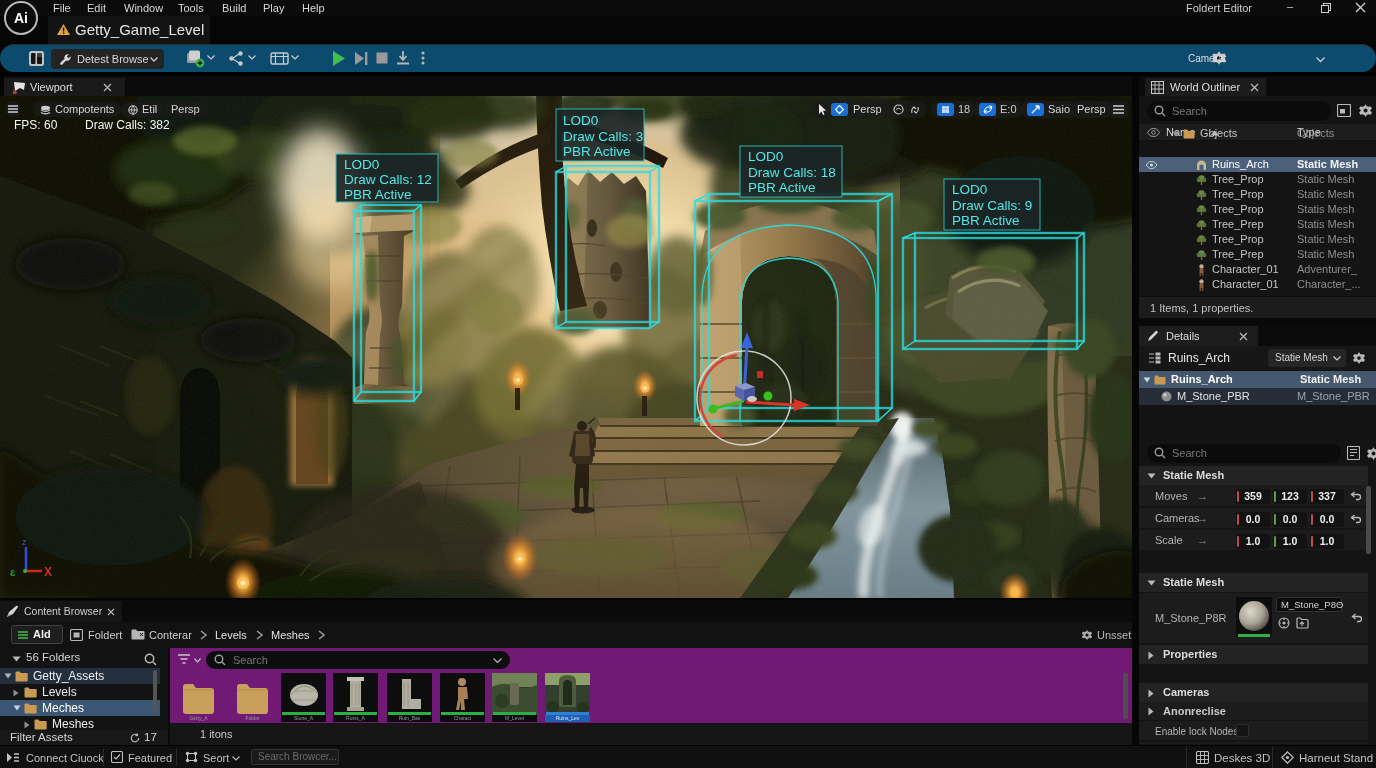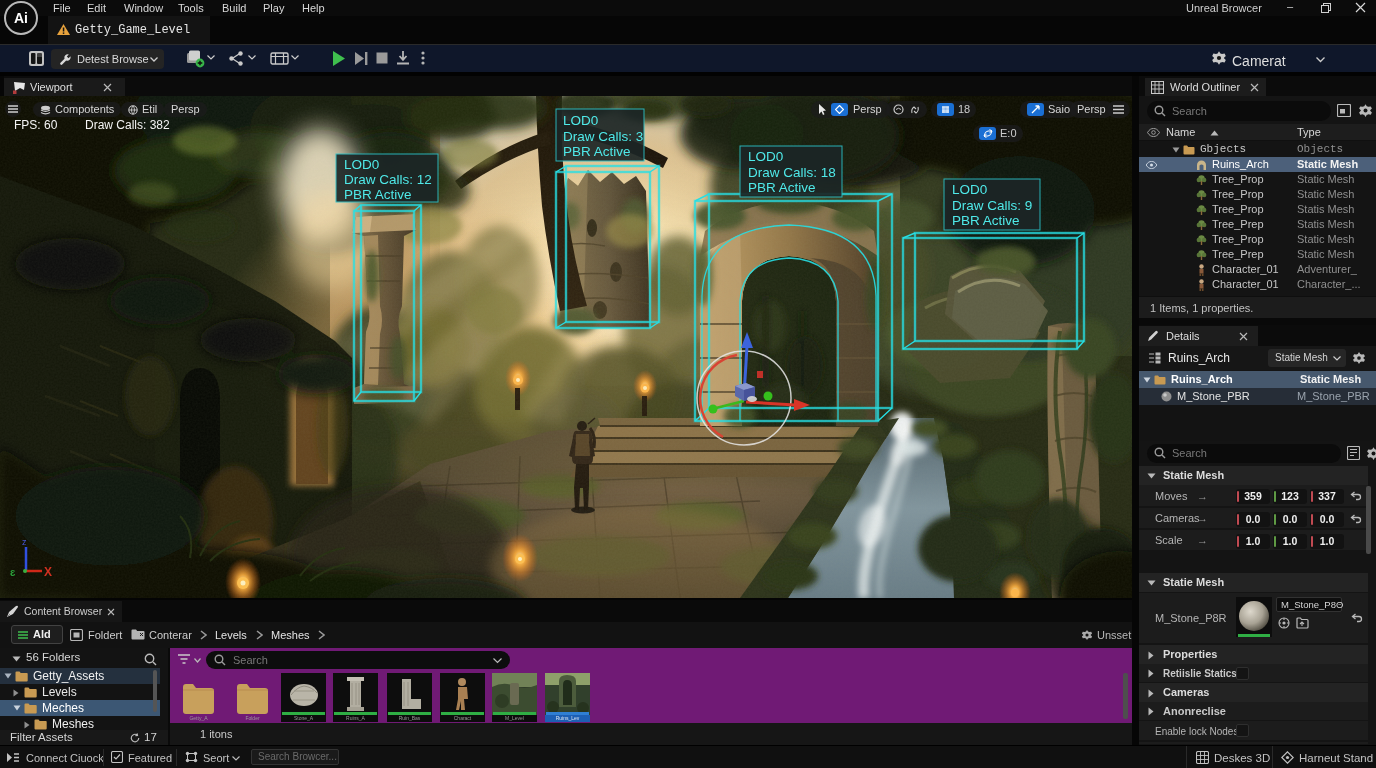--- a/index.html
+++ b/index.html
@@ -4,23 +4,23 @@
 <style>
 * { margin:0; padding:0; box-sizing:border-box; }
 html,body { width:1376px; height:768px; background:#060606; overflow:hidden;
   font-family:"Liberation Sans", sans-serif; -webkit-font-smoothing:antialiased; }
 .abs { position:absolute; }
 body { position:relative; }
 
 #menubar { left:0; top:0; width:1376px; height:16px; background:#0b0b0b; color:#d8d8d8; font-size:11px; }
 #menubar .mi { position:absolute; top:2px; }
 #tabrow { left:0; top:16px; width:1376px; height:28px; background:#060606; }
-#tab1 { position:absolute; left:48px; top:0; width:162px; height:28px; background:#131313; color:#e4e4e4; font-size:12px; line-height:28px;font-family:Liberation Mono, monospace; }
+#tab1 { position:absolute; left:48px; top:0; width:162px; height:28px; background:#131313; color:#e4e4e4; font-size:15px; line-height:28px; }
 #logo { left:4px; top:1px; width:34px; height:34px; border-radius:50%; background:#0a0a0a; border:2px solid #b9b9b9; color:#fff; font-size:14px; font-weight:bold; text-align:center; line-height:30px; z-index:5; }
-#toolbar { left:0; top:44px; width:1376px; height:28px; background:#0f172a; border-top:1px solid #2a2a2a; }
+#toolbar { left:0; top:44px; width:1376px; height:28px; background:#0c4a6e; border-top:1px solid #2a2a2a;border-radius:14px; }
 #gap1 { left:0; top:72px; width:1376px; height:4px; background:#020202; }
 #dockrow { left:4px; top:76px; width:1376px; height:20px; background:#0b0b0b; }
 #vptab { position:absolute; left:0; top:2px; width:121px; height:18px; background:#1a1a1a; color:#dedede; font-size:11px; line-height:18px; }
 #wotab { position:absolute; left:1141px; top:2px; width:121px; height:18px; background:#1c1c1c; color:#dedede; font-size:11px; line-height:18px; }
 
 #viewport { left:0; top:96px; width:1132px; height:502px; background:#20240f; overflow:hidden; }
 
 .pill { position:absolute; background:rgba(28,28,28,0.78); border-radius:9px; color:#d6d6d6; font-size:11px;
   height:15px; line-height:15px; display:flex; align-items:center; padding:0 7px; gap:4px; }
 .bluebit { background:#1a6fd4; border-radius:3px; color:#fff; display:inline-flex; align-items:center; justify-content:center; }
@@ -52,21 +52,21 @@
 <body>
 
 <div id="menubar" class="abs">
   <span class="mi" style="left:53px">File</span>
   <span class="mi" style="left:87px">Edit</span>
   <span class="mi" style="left:124px">Window</span>
   <span class="mi" style="left:178px">Tools</span>
   <span class="mi" style="left:222px">Build</span>
   <span class="mi" style="left:263px">Play</span>
   <span class="mi" style="left:302px">Help</span>
-  <span class="mi" style="left:1186px;color:#cfcfcf">Unreal Browcer</span>
+  <span class="mi" style="left:1186px;color:#cfcfcf">Foldert Editor</span>
   <span class="mi" style="left:1287px;top:0px;color:#cfcfcf">–</span>
   <svg class="mi" style="left:1321px;top:3px" width="10" height="10">
       <rect x="2.5" y="0.5" width="7" height="7" fill="none" stroke="#cfcfcf"></rect>
       <rect x="0.5" y="2.5" width="7" height="7" fill="#0b0b0b" stroke="#cfcfcf"></rect>
     </svg>
   <svg class="mi" style="left:1355px;top:2px" width="11" height="11">
       <path d="M1 1 L10 10 M10 1 L1 10" stroke="#d8d8d8" stroke-width="1.2"></path>
     </svg>
 </div>
 <div id="logo" class="abs">Ai</div>
@@ -142,21 +142,21 @@
   <svg style="position:absolute;left:421px;top:6px" width="4" height="14">
       <circle cx="2" cy="2" r="1.6" fill="#b5b5b5"></circle>
       <circle cx="2" cy="7" r="1.6" fill="#b5b5b5"></circle>
       <circle cx="2" cy="12" r="1.6" fill="#b5b5b5"></circle>
     </svg>
 
   <svg style="position:absolute;left:1211px;top:5px" width="16" height="16" viewBox="0 0 16 16">
       <path d="M8 1.2 L9.4 3.4 A5 5 0 0 1 11 4.1 L13.6 3.6 L14.8 5.9 L13 7.8 A5 5 0 0 1 13 8.2 L14.8 10.1 L13.6 12.4 L11 11.9 A5 5 0 0 1 9.4 12.6 L8 14.8 L6.6 12.6 A5 5 0 0 1 5 11.9 L2.4 12.4 L1.2 10.1 L3 8.2 A5 5 0 0 1 3 7.8 L1.2 5.9 L2.4 3.6 L5 4.1 A5 5 0 0 1 6.6 3.4 Z" fill="#c9c9c9"></path>
       <circle cx="8" cy="8" r="2.1" fill="#151515"></circle>
     </svg>
-  <span style="position:absolute;left:1232px;top:8px;font-size:14px;color:#dedede">Camerat</span>
+  <span style="position:absolute;left:1188px;top:8px;font-size:10px;color:#dedede">Camerat</span>
   <svg style="position:absolute;left:1316px;top:12px" width="9" height="6">
       <path d="M0.5 0.5 L4.5 4.5 L8.5 0.5" stroke="#cdcdcd" stroke-width="1.3" fill="none"></path>
     </svg>
 </div>
 <div id="gap1" class="abs"></div>
 
 <div id="dockrow" class="abs">
   <div id="vptab">
     <svg style="position:absolute;left:8px;top:3px" width="14" height="13" viewBox="0 0 14 13">
         <path d="M2 1 L13 2 L12 9 L8 7 L3 10 Z" fill="#e4e4e4"></path>
@@ -649,21 +649,21 @@
         <path d="M3 5.5 Q5.5 3 8 5.5" stroke="#c9c9c9" fill="none"></path>
       </svg>
       <svg width="10" height="10">
         <path d="M2 8 Q1 4 4 2 L6 4 M8 2 Q9 6 6 8 L4 6" stroke="#c9c9c9" stroke-width="1.1" fill="none"></path>
       </svg>
     </div>
 <div class="pill" style="left:931px;top:5px;height:17px;gap:4px;padding:0 6px;">
       <span class="bluebit" style="width:17px;height:13px;font-size:9px;">▦</span>
       <span style="color:#cdcdcd">18</span>
     </div>
-<div class="pill" style="left:973px;top:5px;height:17px;gap:4px;padding:0 6px;margin-top:24px;">
+<div class="pill" style="left:973px;top:5px;height:17px;gap:4px;padding:0 6px;">
       <span class="bluebit" style="width:17px;height:13px;">
         <svg width="10" height="9">
           <path d="M1 7 Q2 2 5 2 L9 2 M6.5 0.5 L9 2 L6.5 3.8 M9 2 Q8 7 5 7 L1 7 M3.5 5.2 L1 7 L3.5 8.8" stroke="#fff" stroke-width="1" fill="none"></path>
         </svg>
       </span>
       <span style="color:#cdcdcd">E:0</span>
     </div>
 <div class="pill" style="left:1020px;top:5px;height:17px;gap:4px;padding:0 7px;align-items:center;"><span class="bluebit" style="width:17px;height:13px;">
         <svg width="9" height="9">
           <path d="M1 8 L8 1 M8 1 L4.5 1 M8 1 L8 4.5" stroke="#fff" stroke-width="1.3" fill="none"></path>
@@ -700,21 +700,21 @@
         <path d="M0.5 4.5 C2.5 1.2 4.4 0.5 6.5 0.5 C8.6 0.5 10.5 1.2 12.5 4.5 C10.5 7.8 8.6 8.5 6.5 8.5 C4.4 8.5 2.5 7.8 0.5 4.5 Z" fill="none" stroke="#9b9b9b"></path>
         <circle cx="6.5" cy="4.5" r="1.8" fill="none" stroke="#9b9b9b"></circle>
       </svg>
     <span style="margin-left:27px;color:#d8d8d8">Name</span>
     <svg style="position:absolute;left:71px;top:6px" width="9" height="6">
         <path d="M4.5 0.5 L8.5 5.5 L0.5 5.5 Z" fill="#b9b9b9"></path>
       </svg>
     <span style="position:absolute;left:158px;color:#d8d8d8">Type</span>
   </div>
 
-  <div class="orow" style="top:46px;font-family:Liberation Mono, monospace;">
+  <div class="orow" style="top:30px;">
       <svg style="position:absolute;left:33px;top:5px" width="8" height="6">
         <path d="M0.5 0.5 L7.5 0.5 L4 5.5 Z" fill="#9a9a9a"></path>
       </svg>
       <svg style="position:absolute;left:44px;top:3px" width="12" height="10">
         <path d="M0.5 1.5 Q0.5 0.5 1.5 0.5 L4 0.5 L5.2 2 L10.8 2 Q11.5 2 11.5 3 L11.5 8.5 Q11.5 9.5 10.5 9.5 L1.5 9.5 Q0.5 9.5 0.5 8.5 Z" fill="#c89a52"></path>
       </svg>
       <span class="nm" style="left:61px">Gbjects</span>
       <span class="tp">Objects</span>
     </div>
   <div class="orow" style="top:61px;background:#4c607a;">
@@ -939,23 +939,20 @@
       </svg>
     <svg style="position:absolute;left:212px;top:20px" width="12" height="10" viewBox="0 0 12 10">
         <path d="M4.5 1 L1.5 3.5 L4.5 6" fill="none" stroke="#b9b9b9" stroke-width="1.3"></path>
         <path d="M1.8 3.5 H8 Q10.5 3.5 10.5 6 Q10.5 8.5 8 8.5 H6" fill="none" stroke="#b9b9b9" stroke-width="1.3"></path>
       </svg>
   </div>
 
   <div class="sech" style="top:549px;"><svg style="position:absolute;left:9px;top:6px" width="6" height="9">
         <path d="M0.5 0.5 L5.5 4.5 L0.5 8.5 Z" fill="#b9b9b9"></path>
       </svg><span style="margin-left:24px">Properties</span></div>
-  <div class="prow" style="top:568px;height:19px;line-height:19px;"><svg style="position:absolute;left:9px;top:5px" width="6" height="9">
-        <path d="M0.5 0.5 L5.5 4.5 L0.5 8.5 Z" fill="#b9b9b9"></path>
-      </svg><span style="margin-left:24px;color:#c9c9c9;font-size:10px;font-weight:bold">Retiislie Statics</span><div style="position:absolute;left:97px;top:3px;width:13px;height:13px;background:#141414;border:1px solid #2e2e2e;border-radius:2px;"></div></div>
   <div class="sech" style="top:587px;"><svg style="position:absolute;left:9px;top:6px" width="6" height="9">
         <path d="M0.5 0.5 L5.5 4.5 L0.5 8.5 Z" fill="#b9b9b9"></path>
       </svg><span style="margin-left:24px">Cameras</span></div>
   <div class="prow" style="top:606px;height:19px;line-height:19px;"><svg style="position:absolute;left:9px;top:5px" width="6" height="9">
         <path d="M0.5 0.5 L5.5 4.5 L0.5 8.5 Z" fill="#b9b9b9"></path>
       </svg><span style="margin-left:24px;color:#c9c9c9;font-weight:bold">Anonreclise</span></div>
   <div class="prow" style="top:625px;height:20px;line-height:20px;"><span style="margin-left:16px;font-size:10px">Enable lock Nodes</span><div style="position:absolute;left:97px;top:3px;width:13px;height:13px;background:#141414;border:1px solid #2e2e2e;border-radius:2px;"></div></div>
   <div class="prow" style="top:646px;height:3px;"></div>
 
   <div style="position:absolute;left:227px;top:390px;width:5px;height:68px;background:#4a4a4a;border-radius:2px;"></div>

